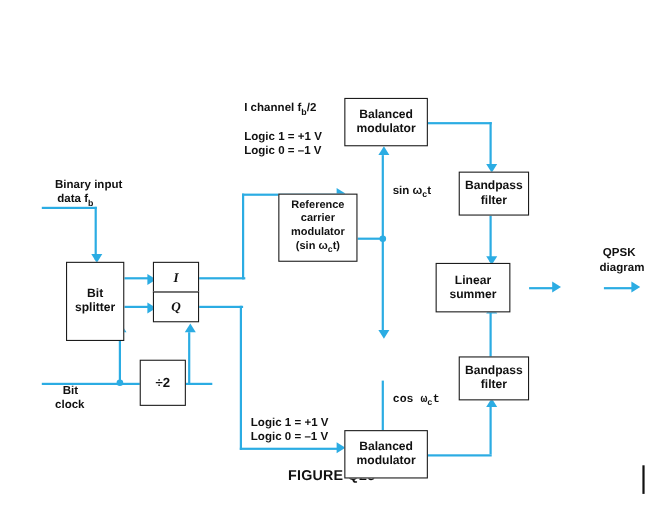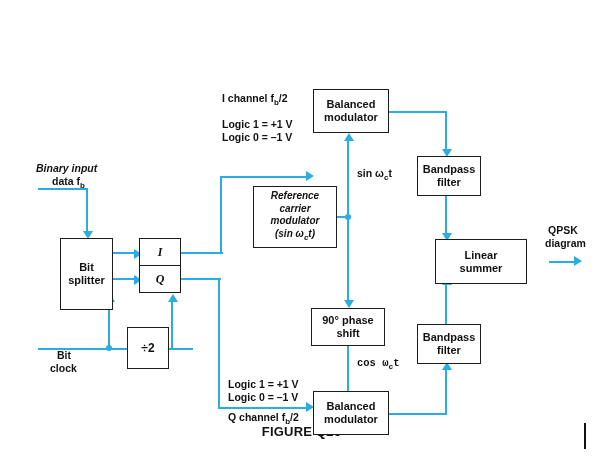--- a/index.html
+++ b/index.html
@@ -63,21 +63,21 @@
   .edge-tick{position:absolute;right:17px;bottom:20px;width:2px;height:26px;background:#111;}
 </style>
 </head>
 <body>
 
 <div id="root">
 
 
   <div id="figure">
 
-    <div class="lbl" style="left:36px;top:90px;font-style:italic;">Binary input</div>
+    <div class="lbl" style="left:50px;top:90px;">Binary input</div>
     <div class="lbl" style="left:52px;top:103px;">data f<span class="sub">b</span></div>
 
     <div class="lbl" style="left:57px;top:277px;">Bit</div>
     <div class="lbl" style="left:50px;top:290px;">clock</div>
 
     <div class="w wh" style="left:38px;top:116px;width:50px;"></div>
     <div class="w wv" style="left:86px;top:116px;height:48px;"></div>
     <div class="arrow ar-d" style="left:83px;top:159px;"></div>
 
     <div class="box" style="left:60px;top:166px;width:53px;height:72px;">
@@ -128,21 +128,21 @@
       <div class="txt">
         <span>Balanced</span><br>
         <span>modulator</span>
       </div>
     </div>
 
     <div class="w wh" style="left:389px;top:39px;width:58px;"></div>
     <div class="w wv" style="left:445px;top:39px;height:42px;"></div>
     <div class="arrow ar-d" style="left:442px;top:77px;"></div>
 
-    <div class="box" style="left:253px;top:114px;width:84px;height:62px;font-style:italic;">
+    <div class="box" style="left:253px;top:104px;width:72px;height:62px;">
       <div class="txt" style="font-size:10px;line-height:12.5px;">
         <span>Reference</span><br>
         <span>carrier</span><br>
         <span>modulator</span><br>
         <span>(sin ω<span class="sub">c</span>t)</span>
       </div>
     </div>
 
     <div class="w wh" style="left:325px;top:144px;width:24px;"></div>
     <div class="dot" style="left:345px;top:142px;"></div>
@@ -156,39 +156,32 @@
     <div class="box" style="left:417px;top:84px;width:64px;height:40px;">
       <div class="txt">
         <span>Bandpass</span><br>
         <span>filter</span>
       </div>
     </div>
 
     <div class="w wv" style="left:445px;top:124px;height:42px;"></div>
     <div class="arrow ar-d" style="left:442px;top:161px;"></div>
 
-    <div class="box" style="left:311px;top:236px;width:74px;height:38px;">
-      <div class="txt">
-        <span>90° phase</span><br>
-        <span>shift</span>
-      </div>
-    </div>
 
     <div class="w wv" style="left:347px;top:274px;height:52px;"></div>
     <div class="arrow ar-d" style="left:344px;top:322px;"></div>
     <div class="lbl" style="left:357px;top:285px;font-family:Liberation Mono, monospace;">cos ω<span class="sub">c</span>t</div>
 
     <div class="w wh" style="left:181px;top:206px;width:40px;"></div>
     <div class="w wv" style="left:218px;top:206px;height:131px;"></div>
     <div class="w wh" style="left:218px;top:335px;width:92px;"></div>
     <div class="arrow ar-r" style="left:306px;top:330px;"></div>
 
     <div class="lbl" style="left:228px;top:306px;">Logic 1 = +1 V</div>
     <div class="lbl" style="left:228px;top:319px;">Logic 0 = –1 V</div>
-    <div class="lbl" style="left:228px;top:339px;">Q channel f<span class="sub">b</span>/2</div>
 
     <div class="box" style="left:313px;top:319px;width:76px;height:44px;">
       <div class="txt">
         <span>Balanced</span><br>
         <span>modulator</span>
       </div>
     </div>
 
     <div class="w wh" style="left:389px;top:341px;width:58px;"></div>
     <div class="w wv" style="left:445px;top:297px;height:44px;"></div>
@@ -197,21 +190,21 @@
     <div class="box" style="left:417px;top:252px;width:64px;height:40px;">
       <div class="txt">
         <span>Bandpass</span><br>
         <span>filter</span>
       </div>
     </div>
 
     <div class="w wv" style="left:445px;top:212px;height:42px;"></div>
     <div class="arrow ar-u" style="left:442px;top:205px;"></div>
 
-    <div class="box" style="left:435px;top:167px;width:92px;height:45px;">
+    <div class="box" style="left:396px;top:167px;width:68px;height:45px;">
       <div class="txt">
         <span>Linear</span><br>
         <span>summer</span>
       </div>
     </div>
 
     <div class="w wh" style="left:481px;top:189px;width:24px;"></div>
     <div class="arrow ar-r" style="left:502px;top:184px;"></div>
 
 

